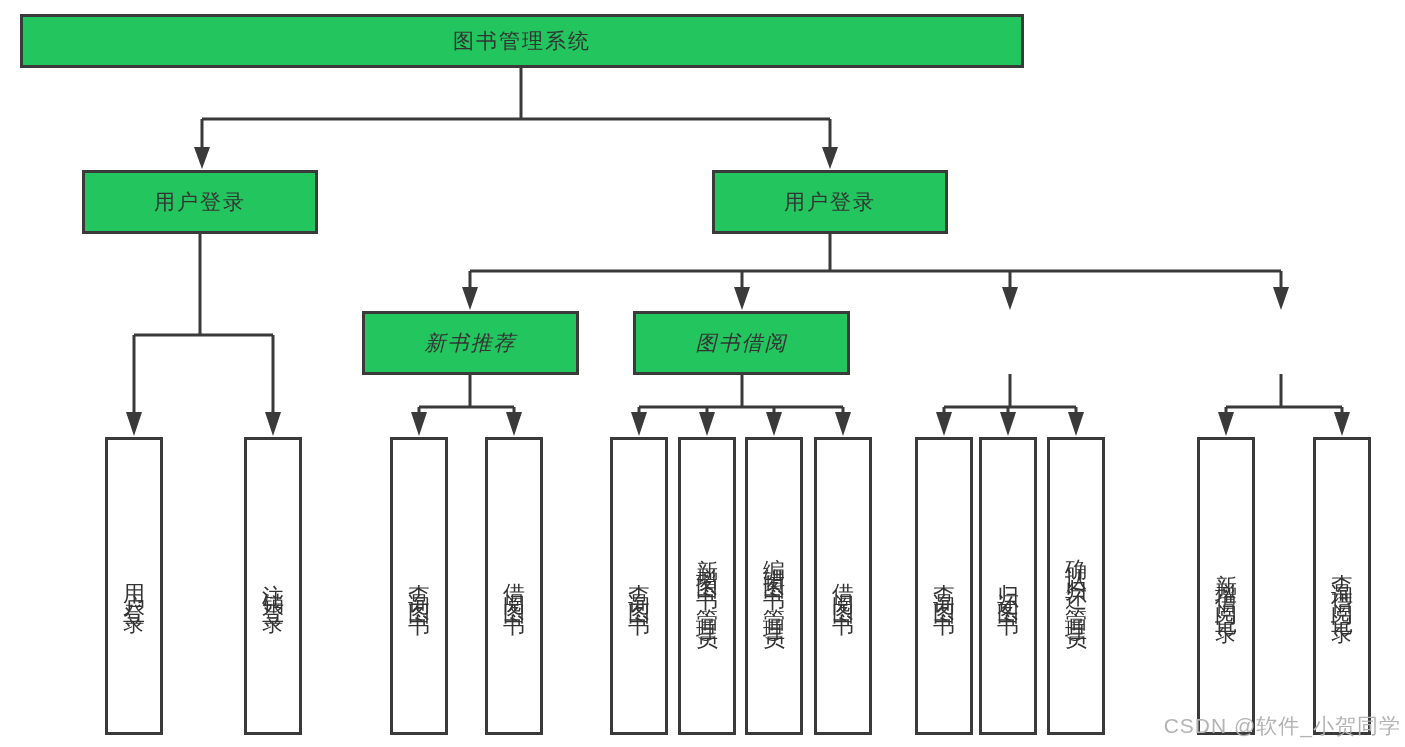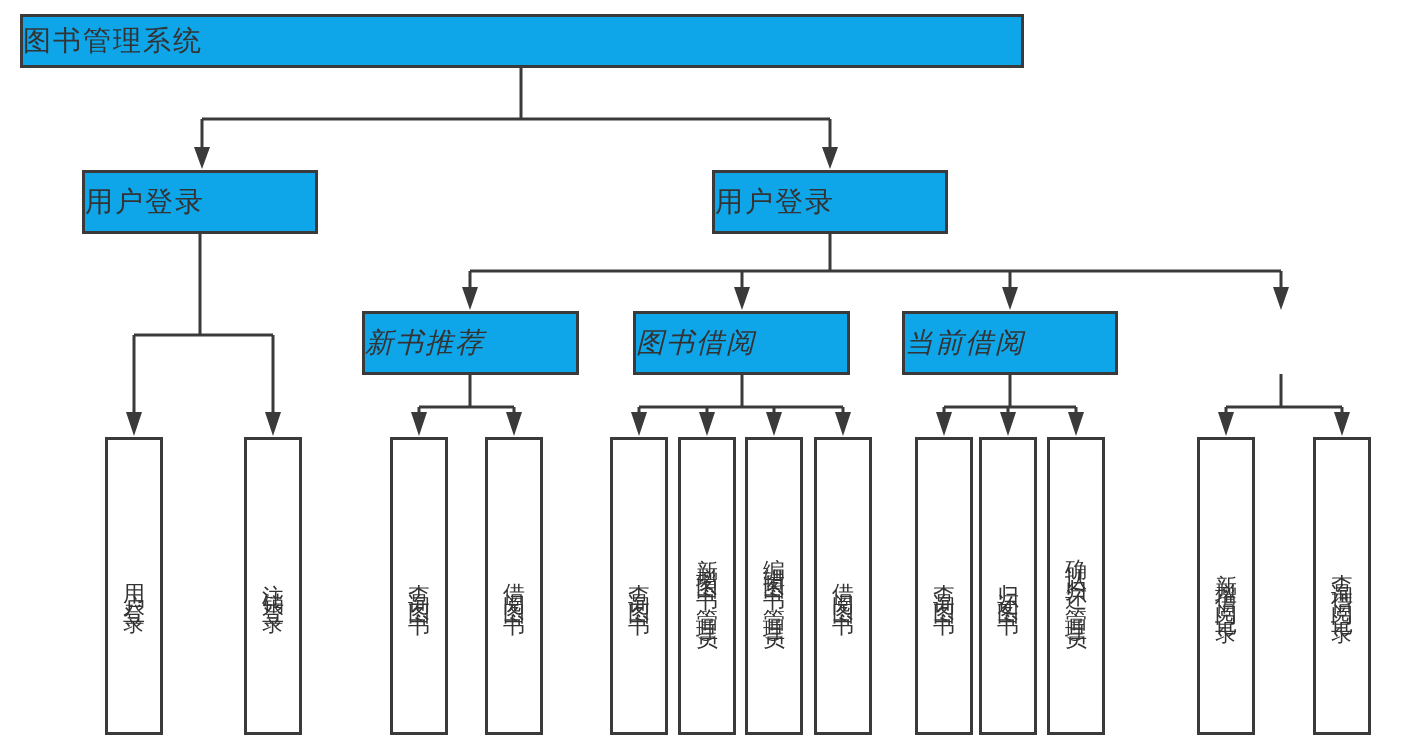--- a/index.html
+++ b/index.html
@@ -19,23 +19,23 @@
     overflow:hidden;
   }
   .connectors{
     position:absolute;left:0;top:0;width:1405px;height:747px;
   }
   .connectors path{stroke:var(--line);stroke-width:3;fill:none;}
   .connectors polygon{fill:var(--line);stroke:none;}
   .box{
     position:absolute;
     border:3px solid var(--line);
-    background:#0ea5e9;
-    display:flex;align-items:center;
-    font-size:28px;letter-spacing:2px;color:var(--text);
+    background:#22c55e;
+    display:flex;align-items:center;justify-content:center;
+    font-size:21px;letter-spacing:2px;color:var(--text);
   }
   .lvl2{top:170px;width:236px;height:64px;}
   .lvl3{top:311px;height:64px;font-style:italic;}
   .vbox{
     position:absolute;
     top:437px;width:58px;height:298px;
     border:3px solid var(--line);
     background:#fff;
     display:flex;align-items:center;justify-content:center;
   }
@@ -107,23 +107,20 @@
   <div class="box lvl2" style="left:712px">
     <span>用户登录</span>
   </div>
 
   <div class="box lvl3" style="left:362px;width:217px">
     <span>新书推荐</span>
   </div>
   <div class="box lvl3" style="left:633px;width:217px">
     <span>图书借阅</span>
   </div>
-  <div class="box lvl3" style="left:902px;width:216px">
-    <span>当前借阅</span>
-  </div>
 
   <div class="vbox" style="left:105px">
     <span class="vlbl">用户登录</span>
   </div>
   <div class="vbox" style="left:244px">
     <span class="vlbl">注销登录</span>
   </div>
 
   <div class="vbox" style="left:390px">
     <span class="vlbl">查询图书</span>
@@ -155,14 +152,15 @@
     <span class="vlbl">确认归还（管理员）</span>
   </div>
 
   <div class="vbox" style="left:1197px">
     <span class="vlbl">新增借阅记录</span>
   </div>
   <div class="vbox" style="left:1313px">
     <span class="vlbl">查询借阅记录</span>
   </div>
 
+  <div class="watermark">CSDN @软件_小贺同学</div>
 
 </div>
 
 </body></html>

